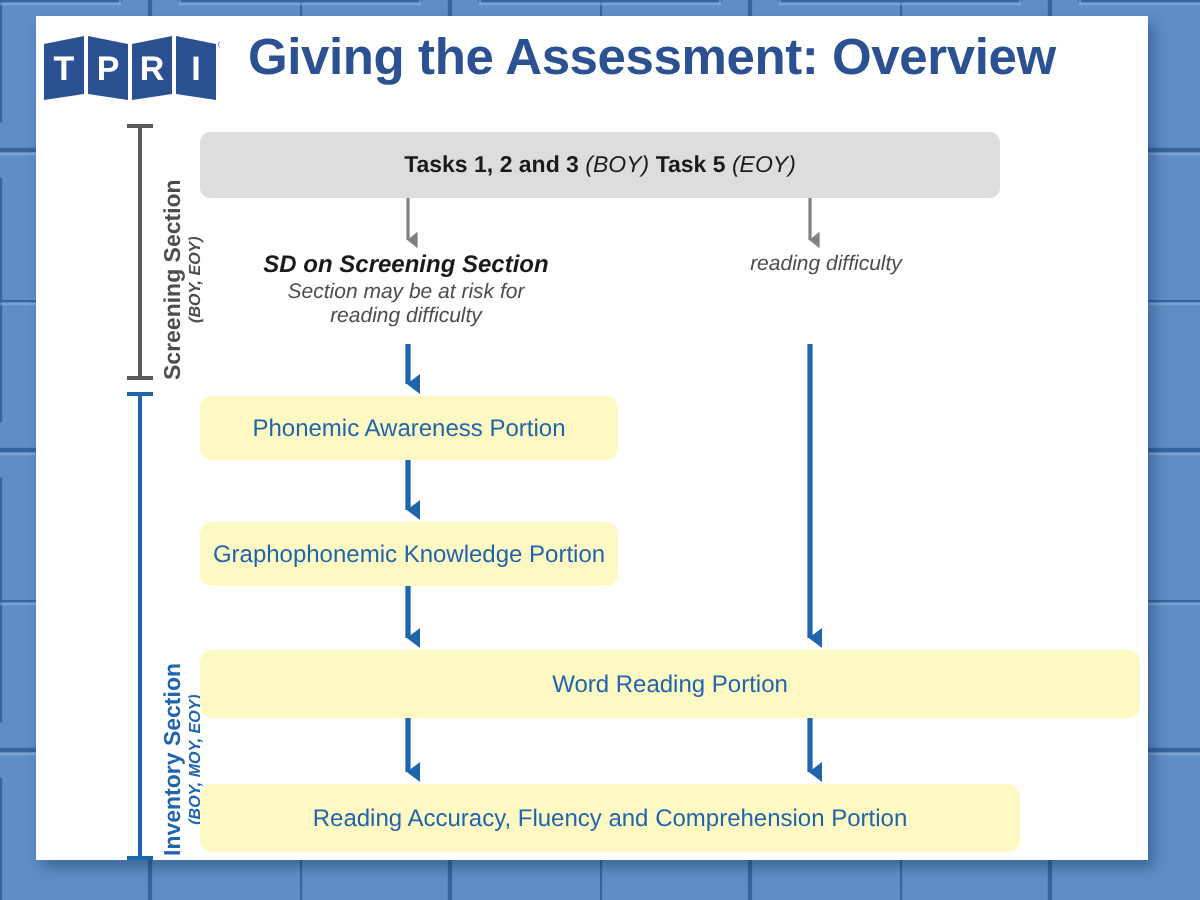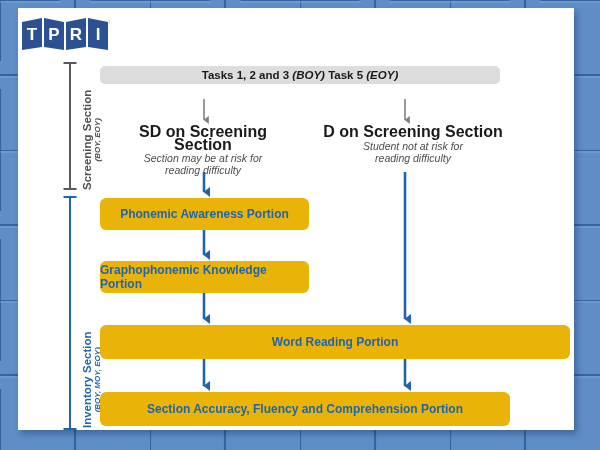--- a/index.html
+++ b/index.html
@@ -48,41 +48,41 @@
     white-space:nowrap;
     text-align:center;
   }
   .vlabel .l1{font-size:11.5px;font-weight:bold;display:block;line-height:12px;}
   .vlabel .l2{font-size:8px;font-style:italic;font-weight:bold;display:block;line-height:9px;}
   #lab-screen{left:81px;top:190px;color:#4d4d4d;}
   #lab-inv{left:81px;top:428px;color:#1f65ae;}
 
   
   #tasks{
-    position:absolute;left:100px;top:66px;width:400px;height:18px;
+    position:absolute;left:100px;top:66px;width:400px;height:33px;
     background:#dddddd;border-radius:5px;
     display:flex;align-items:center;justify-content:center;
     font-size:11.5px;color:#1a1a1a;
   }
   #tasks .b{font-weight:bold;}
-  #tasks .i{font-style:italic;font-weight:bold;}
+  #tasks .i{font-style:italic;}
 
   
   .outcome{position:absolute;text-align:center;line-height:12.5px;}
-  .outcome .head{font-size:16px;font-weight:bold;color:#1a1a1a;display:block;margin-bottom:1px;}
+  .outcome .head{font-size:12px;font-weight:bold;color:#1a1a1a;display:block;margin-bottom:1px;font-style:italic;}
   .outcome .head .xb{font-weight:bold;}
   .outcome .sub{font-size:10.5px;font-style:italic;color:#4d4d4d;display:block;line-height:12px;}
   #out-sd{left:108px;top:126px;width:190px;}
   #out-d{left:318px;top:126px;width:190px;}
 
   
   .box{
-    position:absolute;background:#eab308;border-radius:6px;
+    position:absolute;background:#fef9c3;border-radius:6px;
     display:flex;align-items:center;justify-content:center;
-    font-size:12px;font-weight:bold;color:#1f65ae;
+    font-size:12px;font-weight:normal;color:#1f65ae;
   }
   #box-pa{left:100px;top:198px;width:209px;height:32px;}
   #box-gk{left:100px;top:261px;width:209px;height:32px;}
   #box-wr{left:100px;top:325px;width:470px;height:34px;}
   #box-rafc{left:100px;top:392px;width:410px;height:34px;}
 
   
   #wires{position:absolute;left:0;top:0;width:600px;height:450px;pointer-events:none;}
 </style>
 </head>
@@ -124,20 +124,21 @@
       <g fill="#ffffff" font-family="Liberation Sans, sans-serif" font-size="17" font-weight="bold" text-anchor="middle">
         <text x="12" y="23">T</text>
         <text x="34" y="23">P</text>
         <text x="56" y="23">R</text>
         <text x="78" y="23">I</text>
       </g>
       <text x="89" y="7" fill="#2b5192" font-family="Liberation Sans, sans-serif" font-size="5">®</text>
     </svg>
   </div>
 
+  <div id="title">Giving the Assessment: Overview</div>
 
   <div class="bracket" id="br-screen">
     <div class="cap t"></div>
     <div class="stem"></div>
     <div class="cap b"></div>
   </div>
   <div class="vlabel" id="lab-screen">
     <span class="l1">Screening Section</span>
     <span class="l2">(BOY, EOY)</span>
   </div>
@@ -181,31 +182,29 @@
     <path d="M405 359 V386" stroke="#1f65ae" stroke-width="2.6" fill="none" marker-end="url(#ab)"></path>
   </svg>
 
   <div class="outcome" id="out-sd">
     <span class="head"><span class="xb">SD</span><span> on Screening Section</span></span>
     <span class="sub">Section may be at risk for</span>
     <span class="sub">reading difficulty</span>
   </div>
 
   <div class="outcome" id="out-d">
-    <span class="head"><span class="xb">D</span><span> on Screening Section</span></span>
-    <span class="sub">Student not at risk for</span>
     <span class="sub">reading difficulty</span>
   </div>
 
   <div class="box" id="box-pa">
     <span>Phonemic Awareness Portion</span>
   </div>
   <div class="box" id="box-gk">
     <span>Graphophonemic Knowledge Portion</span>
   </div>
   <div class="box" id="box-wr">
     <span>Word Reading Portion</span>
   </div>
   <div class="box" id="box-rafc">
-    <span>Section Accuracy, Fluency and Comprehension Portion</span>
+    <span>Reading Accuracy, Fluency and Comprehension Portion</span>
   </div>
 
 </div>
 
 </body></html>

